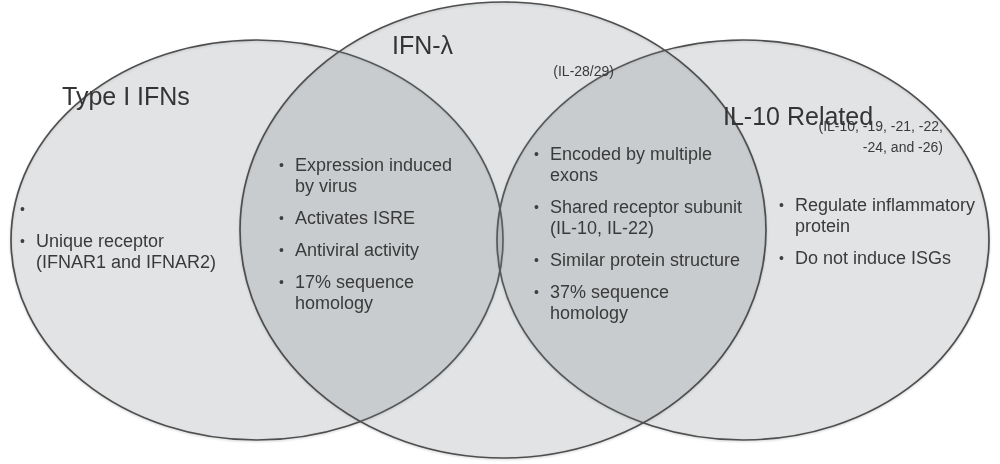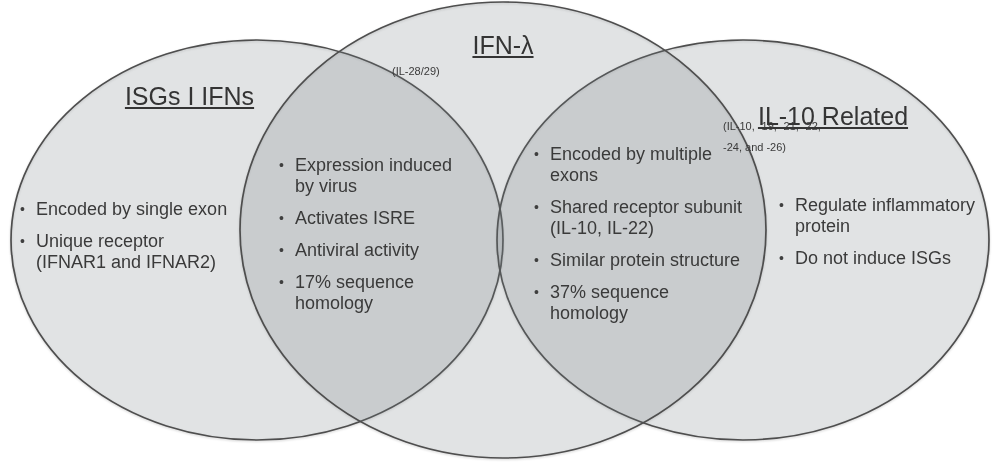--- a/index.html
+++ b/index.html
@@ -17,30 +17,28 @@
     left: 0; top: 0;
     filter: drop-shadow(0 1px 1px rgba(0,0,0,0.18));
   }
   svg.venn ellipse {
     fill-opacity: 0.175;
     stroke: #4e4e4e;
     stroke-width: 1.7;
   }
   .title {
     position: absolute;
-    text-align: center;
     font-size: 25px;
     line-height: 28px;
     color: #343434;
-    text-decoration: underline;
   }
   .subtitle {
     position: absolute;
-    text-align: left;
-    font-size: 11px;
+    text-align: right;
+    font-size: 14px;
     line-height: 21px;
     white-space: pre-line;
     color: #3a3a3a;
   }
   .list {
     position: absolute;
     display: flex;
     flex-direction: column;
     gap: 11px;
     font-size: 18px;
@@ -71,33 +69,32 @@
 <body>
 
 <div class="canvas">
 
   <svg class="venn" width="1000" height="464" viewBox="0 0 1000 464">
     <ellipse cx="257" cy="240" rx="246" ry="200" fill="#79828a"></ellipse>
     <ellipse cx="743" cy="240" rx="246" ry="200" fill="#79828a"></ellipse>
     <ellipse cx="503" cy="230" rx="263" ry="228" fill="#79828a"></ellipse>
   </svg>
 
-  <div class="title left-title">ISGs I IFNs</div>
+  <div class="title left-title">Type I IFNs</div>
 
   <div class="title mid-title">IFN-λ</div>
   <div class="subtitle mid-sub">(IL-28/29)</div>
 
   <div class="title right-title">IL-10 Related</div>
   <div class="subtitle right-sub">(IL-10, -19, -21, -22,
 -24, and -26)</div>
 
   <div class="list list-left">
     <div class="item">
       <span class="bullet">•</span>
-      <span class="item-text">Encoded by single exon</span>
     </div>
     <div class="item">
       <span class="bullet">•</span>
       <span class="item-text">Unique receptor
 (IFNAR1 and IFNAR2)</span>
     </div>
   </div>
 
   <div class="list list-lens-left">
     <div class="item">

